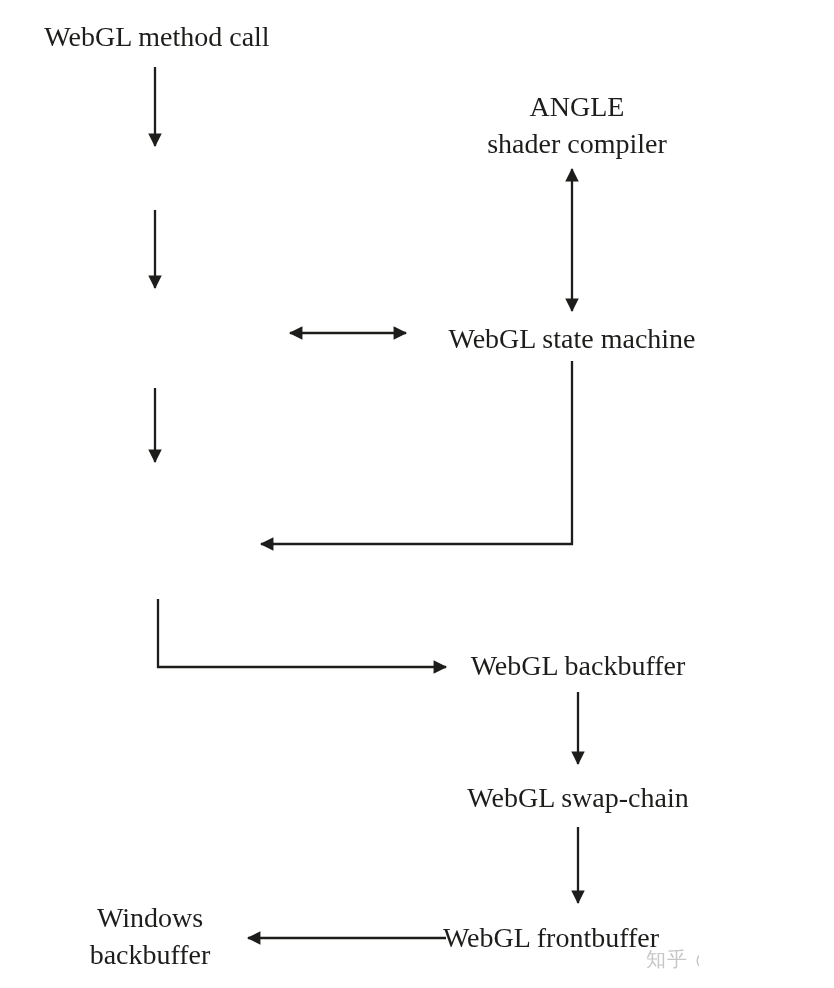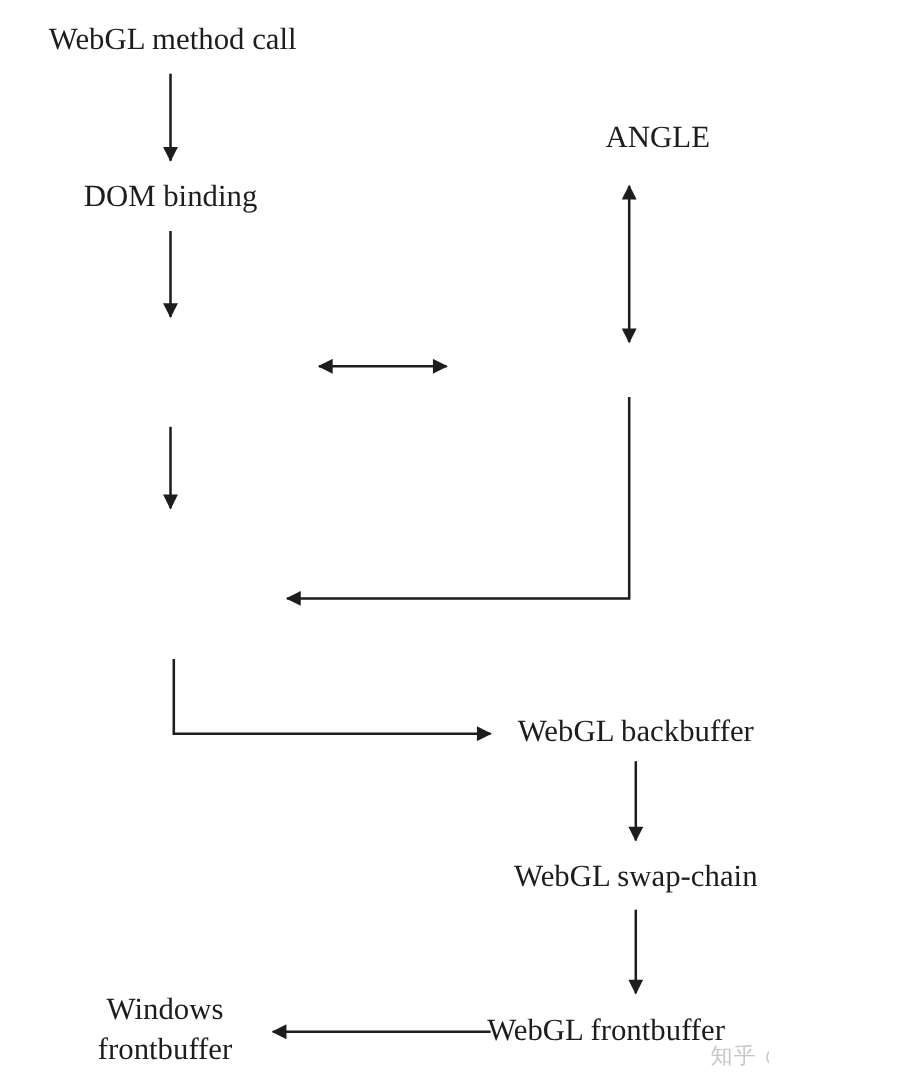--- a/index.html
+++ b/index.html
@@ -73,43 +73,44 @@
       <polyline points="578,692 578,764" class="edge" marker-end="url(#arrowhead)"></polyline>
       <polyline points="719,797 794,797 794,340 730,340" class="edge" marker-end="url(#arrowhead)"></polyline>
       <polyline points="578,827 578,903" class="edge" marker-end="url(#arrowhead)"></polyline>
       <polyline points="446,938 248,938" class="edge" marker-end="url(#arrowhead)"></polyline>
     </svg>
 
   <div class="node" style="left:157px; top:36px;">
     <span class="node-line">WebGL method call</span>
   </div>
 
-  <div class="node" style="left:155px; top:179px;">
-    <span class="node-line">DOM binding</span>
-  </div>
 
-  <div class="node" style="left:598px; top:125px;">
+  <div class="node" style="left:577px; top:125px;">
     <span class="node-line">ANGLE</span>
+    <span class="node-line">shader compiler</span>
   </div>
 
 
+  <div class="node" style="left:572px; top:338px;">
+    <span class="node-line">WebGL state machine</span>
+  </div>
 
 
   <div class="node" style="left:578px; top:665px;">
     <span class="node-line">WebGL backbuffer</span>
   </div>
 
   <div class="node" style="left:578px; top:797px;">
     <span class="node-line">WebGL swap-chain</span>
   </div>
 
   <div class="node" style="left:551px; top:937px;">
     <span class="node-line">WebGL frontbuffer</span>
   </div>
 
   <div class="node" style="left:150px; top:936px;">
     <span class="node-line">Windows</span>
-    <span class="node-line">frontbuffer</span>
+    <span class="node-line">backbuffer</span>
   </div>
 
   <div class="watermark">知乎 @姬宏江</div>
 
 </div>
 
 </body></html>

